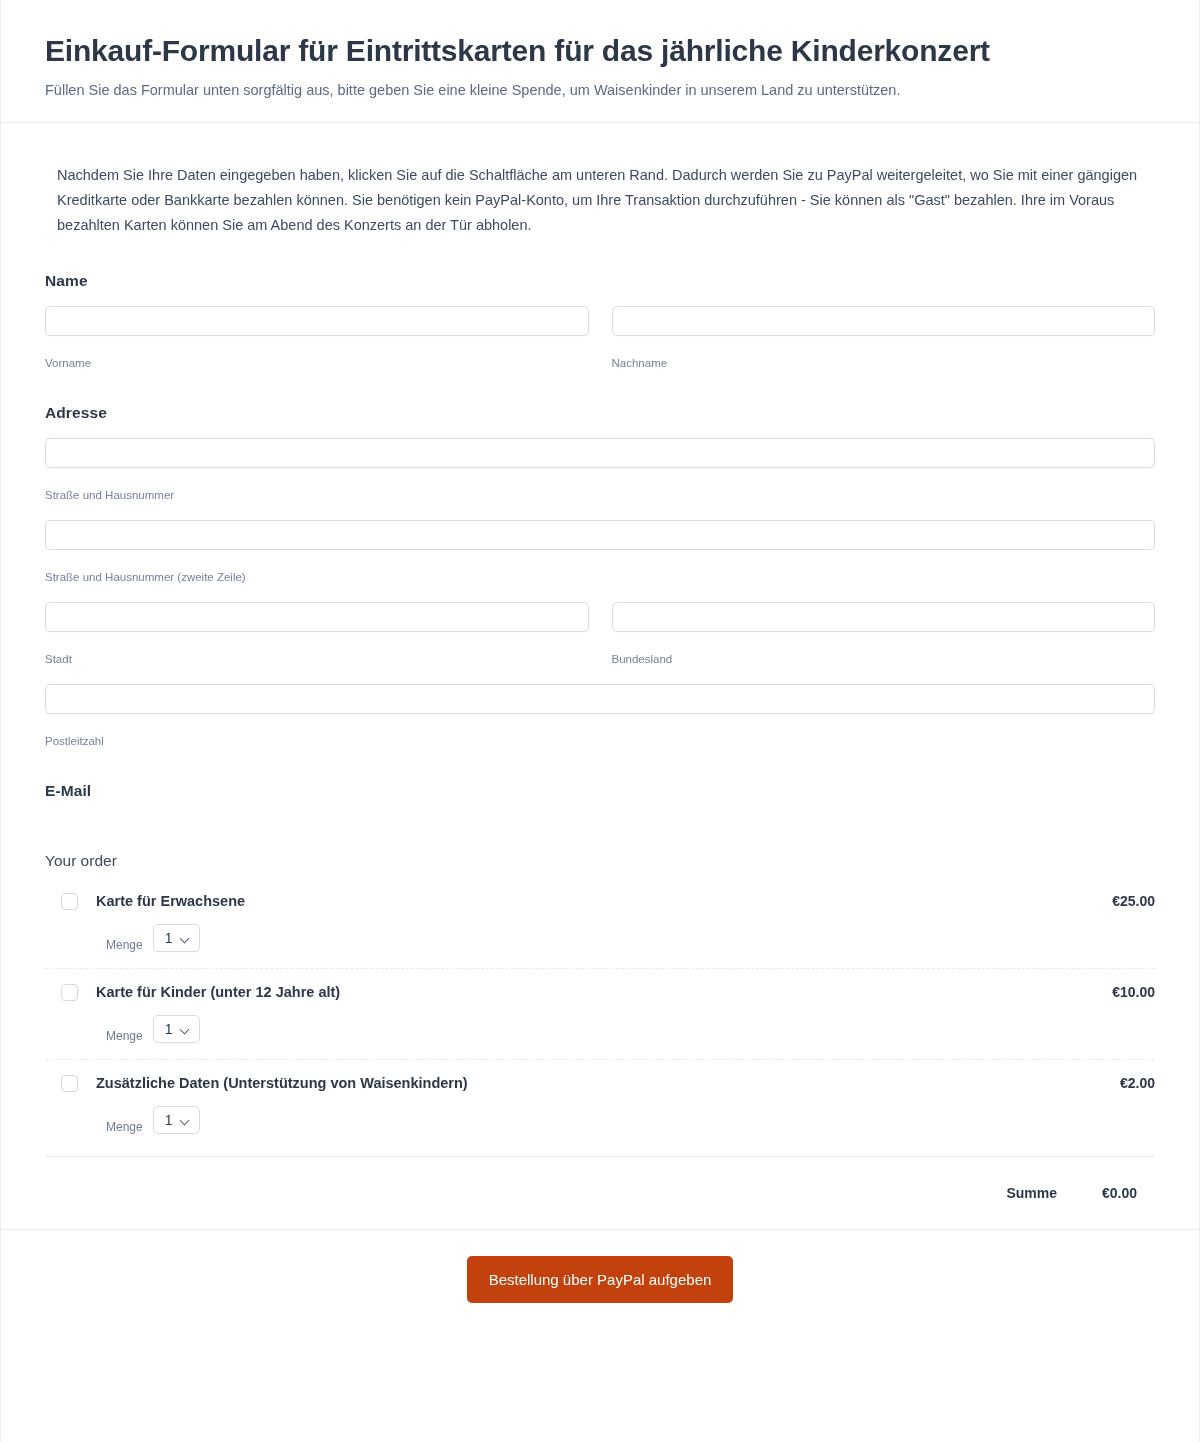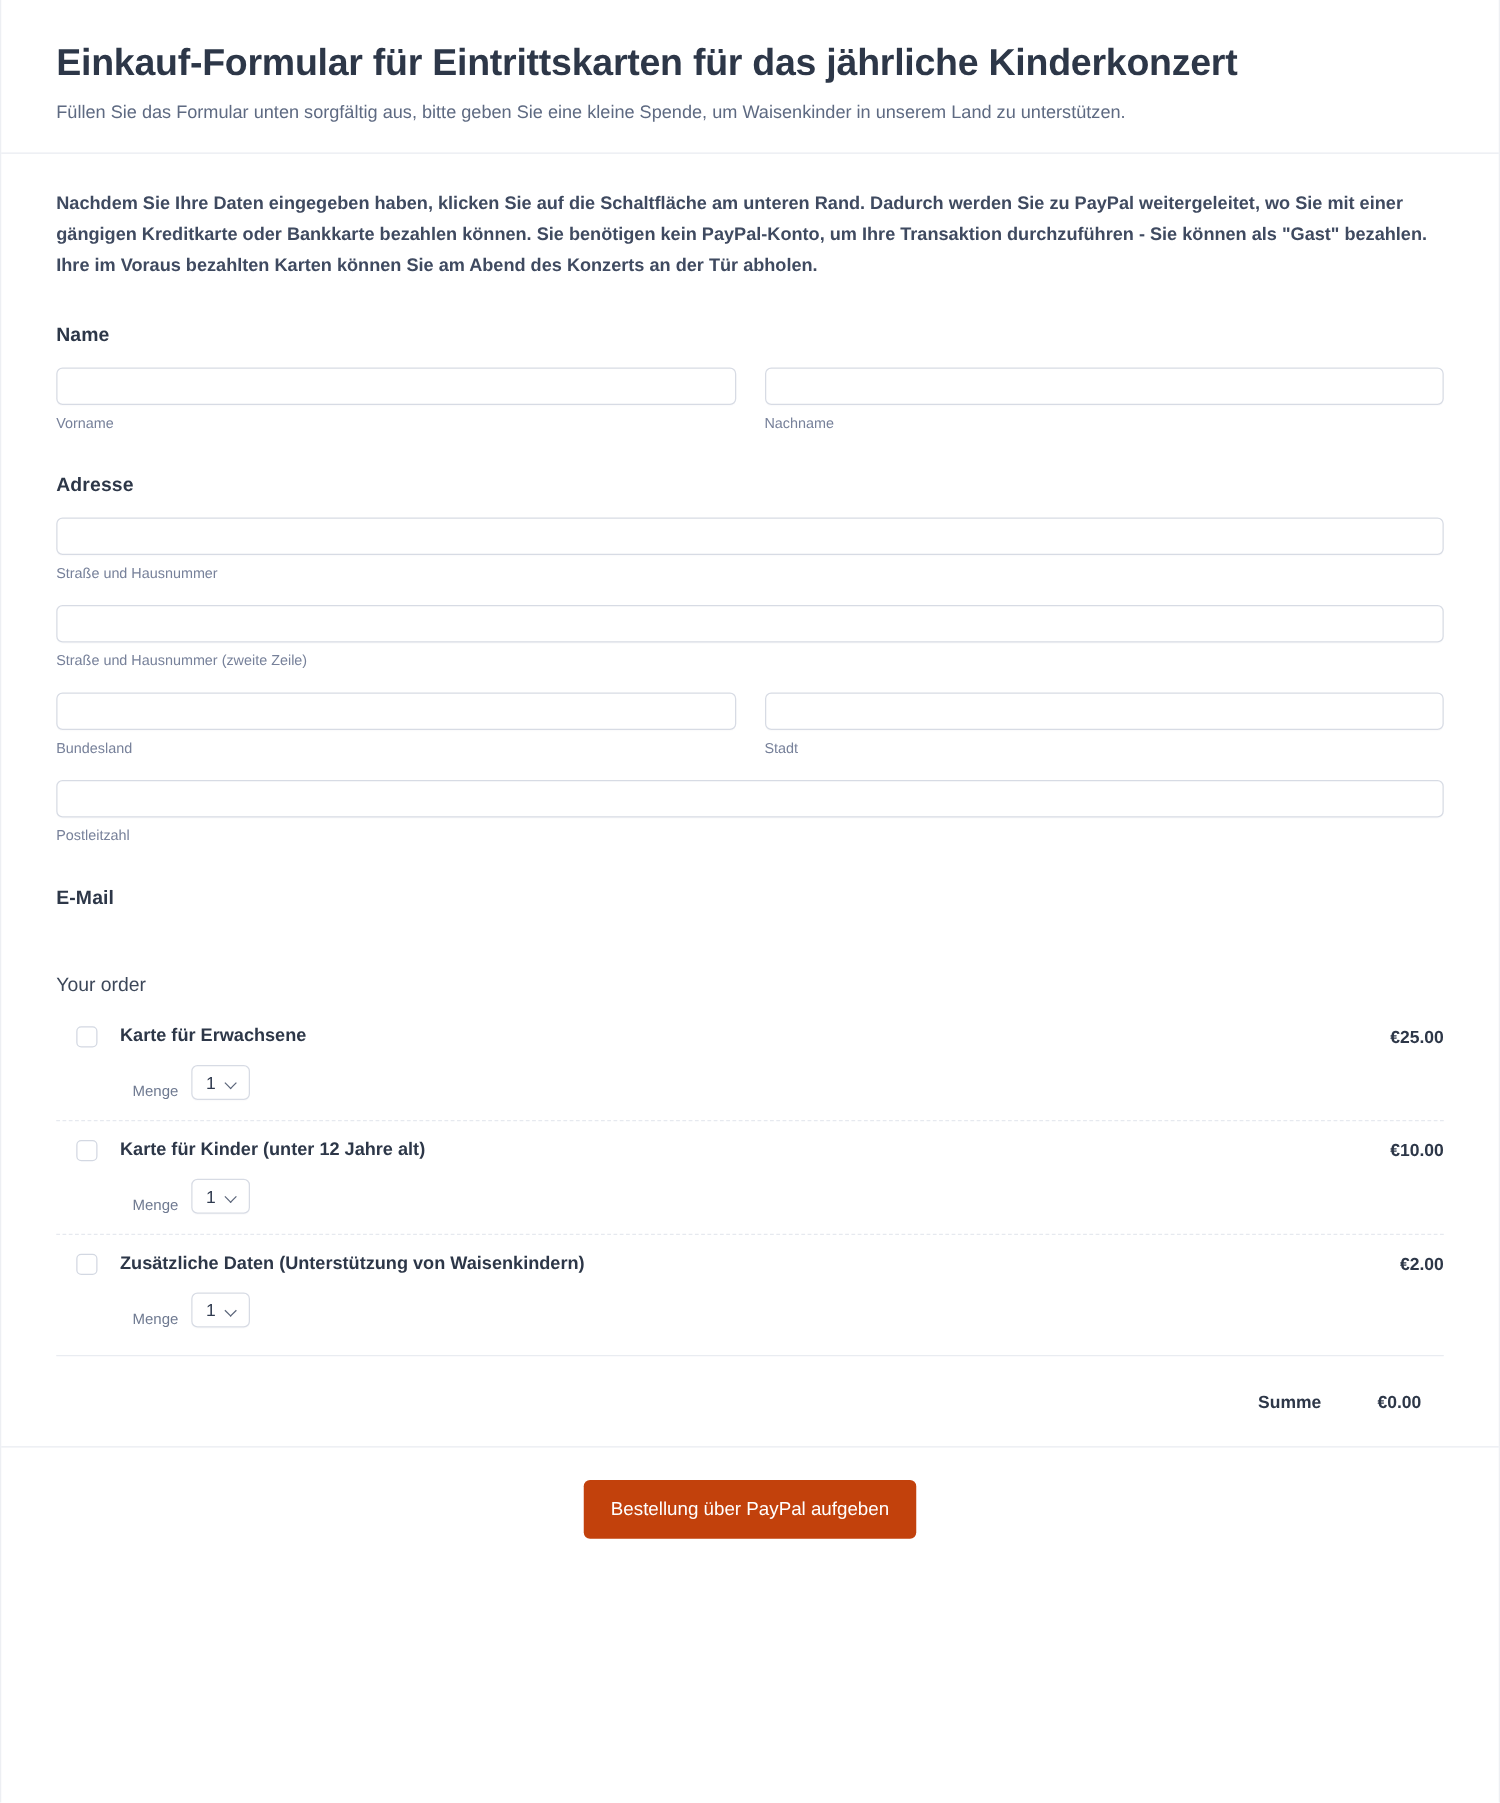--- a/index.html
+++ b/index.html
@@ -44,25 +44,24 @@
     line-height: 20px;
     color: #5e6a82;
     font-weight: normal;
   }
 
   
   .form-body {
     padding: 28px 44px 0 44px;
   }
   .intro-text {
-    margin: 0;
+    margin: 12px;
     font-size: 14.5px;
     line-height: 25px;
     color: #3f4a60;
-    font-weight: bold;
   }
 
   .section {
     margin-top: 34px;
   }
   .section-heading {
     font-size: 15.5px;
     font-weight: bold;
     color: #2d3748;
     margin-bottom: 16px;
@@ -95,21 +94,21 @@
     color: #2f3a4f;
     outline: none;
     box-shadow: 0 1px 0 rgba(16,24,40,0.015);
   }
   .field-input::placeholder {
     color: #a7aebc;
   }
   .field-sublabel {
     font-size: 11.5px;
     color: #77819a;
-    margin-top: 8px;
+    margin-top: 20px;
     line-height: 14px;
   }
   .field-block {
     margin-bottom: 18px;
   }
   .field-block:last-child {
     margin-bottom: 0;
   }
 
   
@@ -296,25 +295,25 @@
       </div>
 
       <div class="field-block col-full">
         <input class="field-input" type="text" placeholder="" style="">
         <div class="field-sublabel">Straße und Hausnummer (zweite Zeile)</div>
       </div>
 
       <div class="row field-block">
         <div class="col">
           <input class="field-input" type="text" placeholder="" style="">
-          <div class="field-sublabel">Bundesland</div>
+          <div class="field-sublabel">Stadt</div>
         </div>
         <div class="col">
           <input class="field-input" type="text" placeholder="" style="">
-          <div class="field-sublabel">Stadt</div>
+          <div class="field-sublabel">Bundesland</div>
         </div>
       </div>
 
       <div class="field-block col-full">
         <input class="field-input" type="text" placeholder="" style="">
         <div class="field-sublabel">Postleitzahl</div>
       </div>
     </div>
 
     <div class="section">

